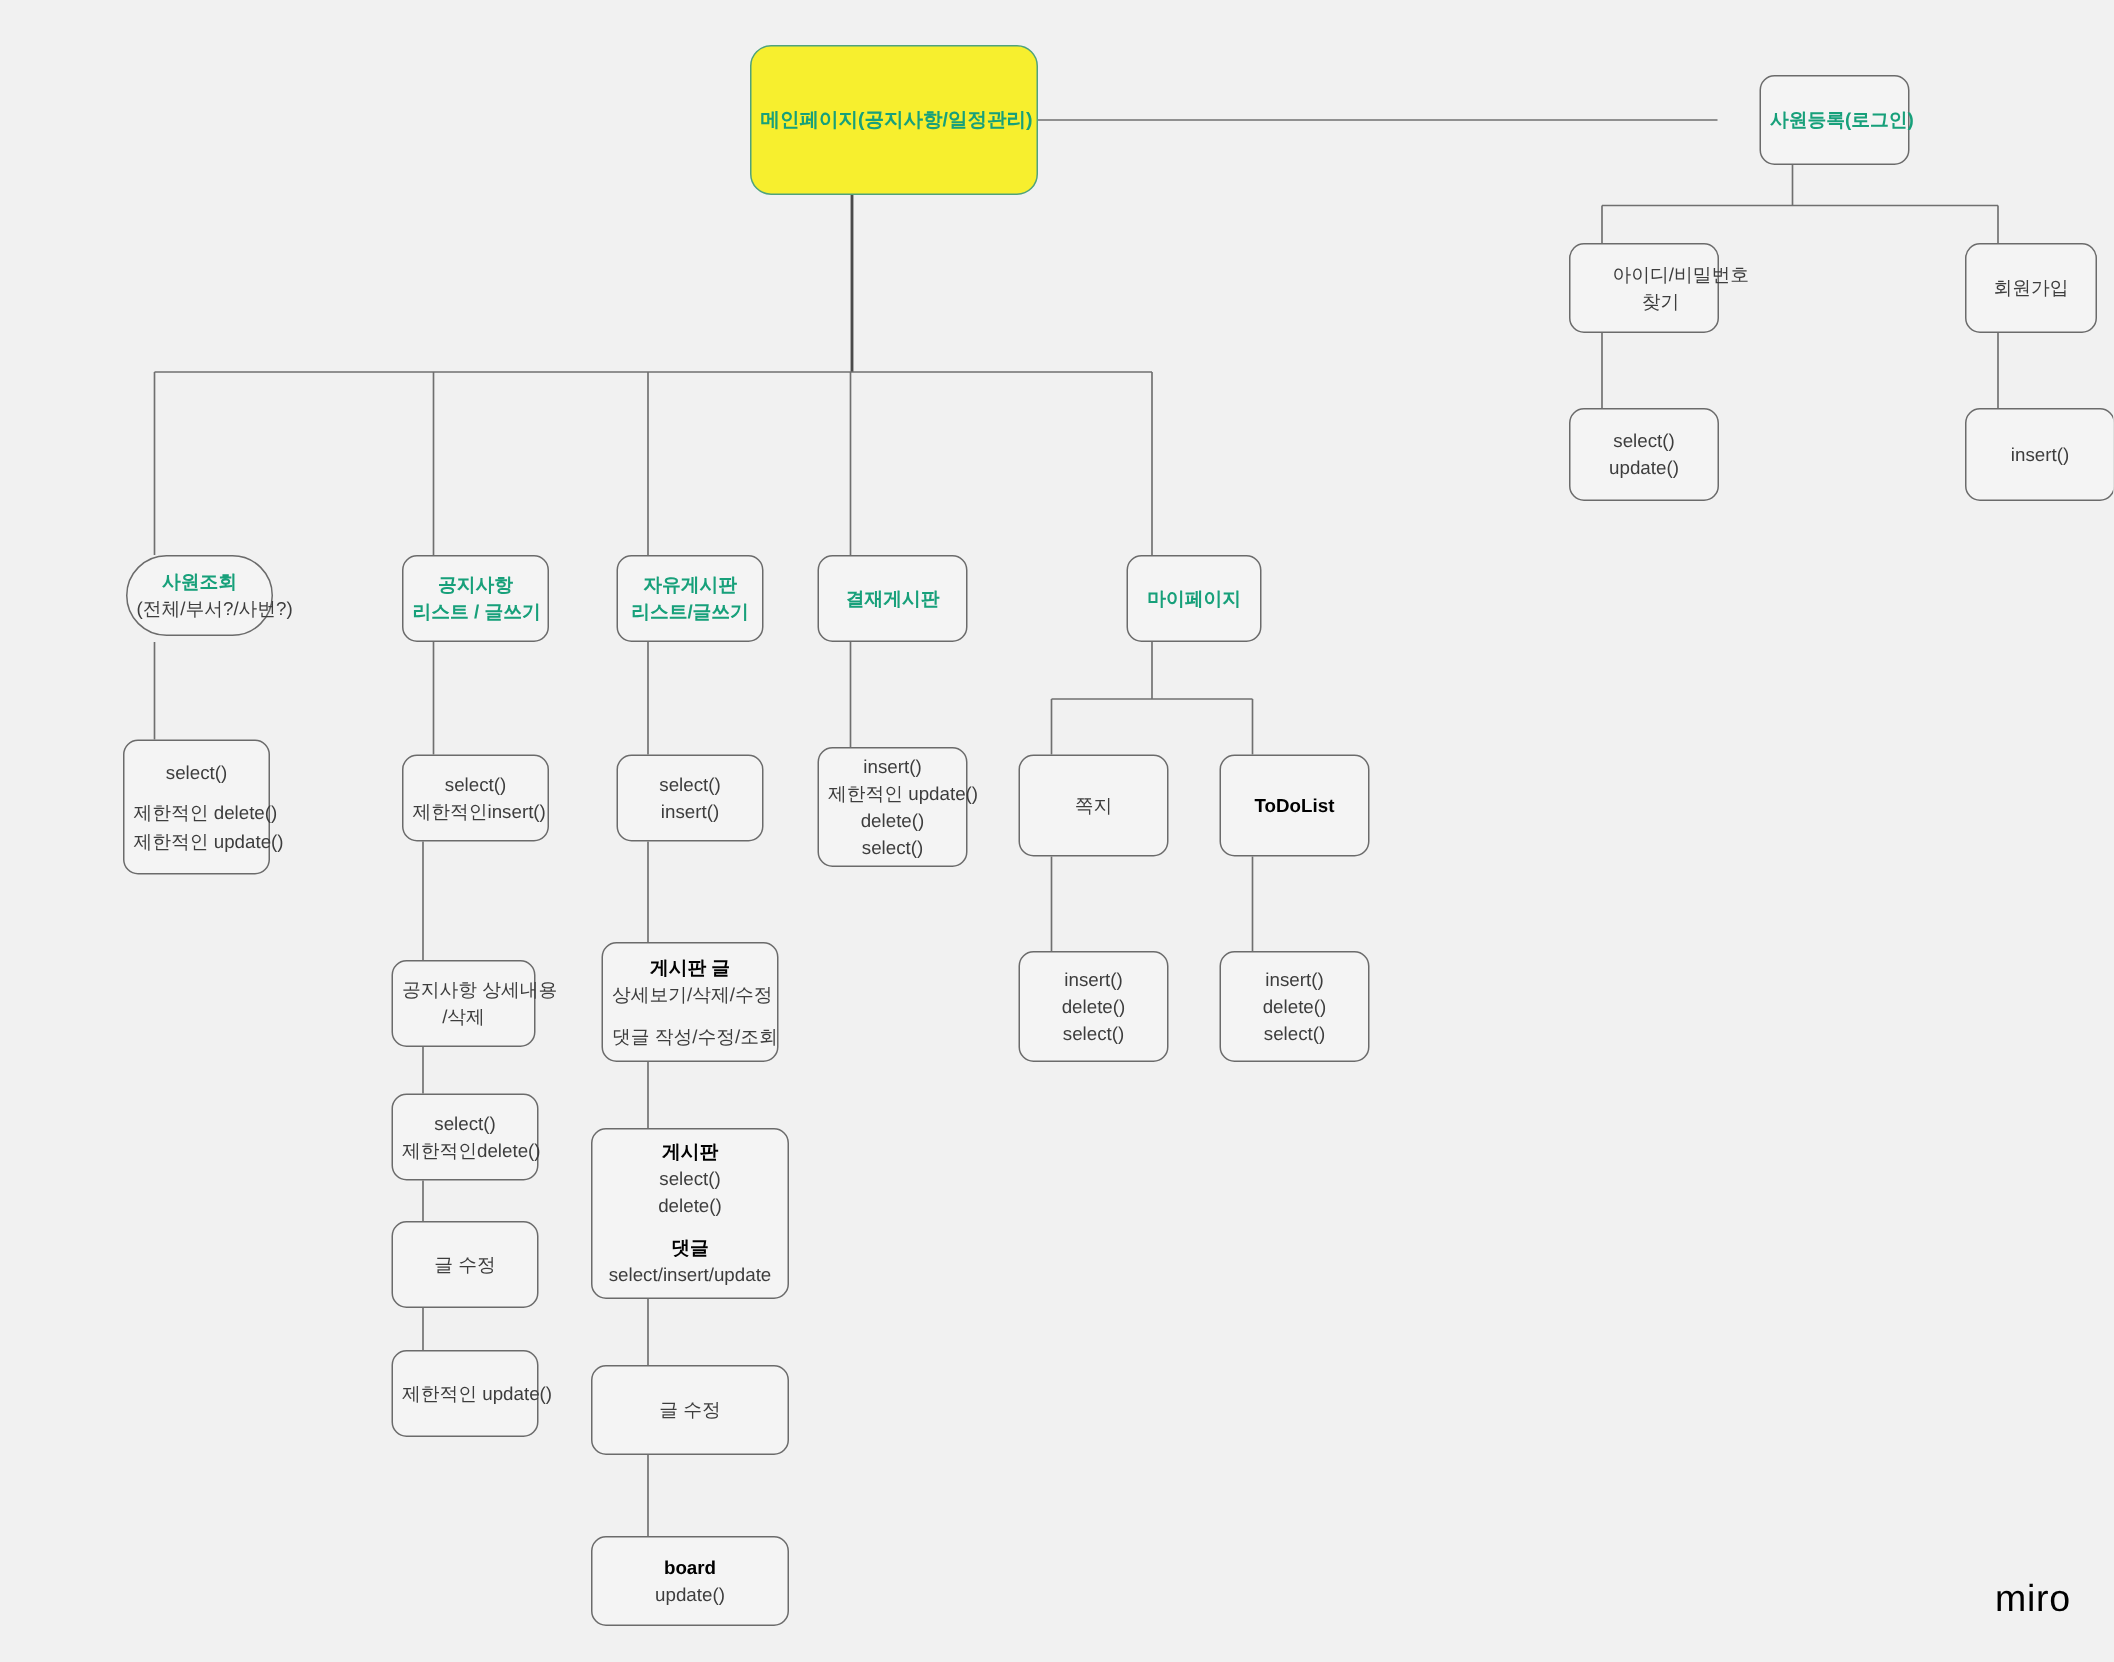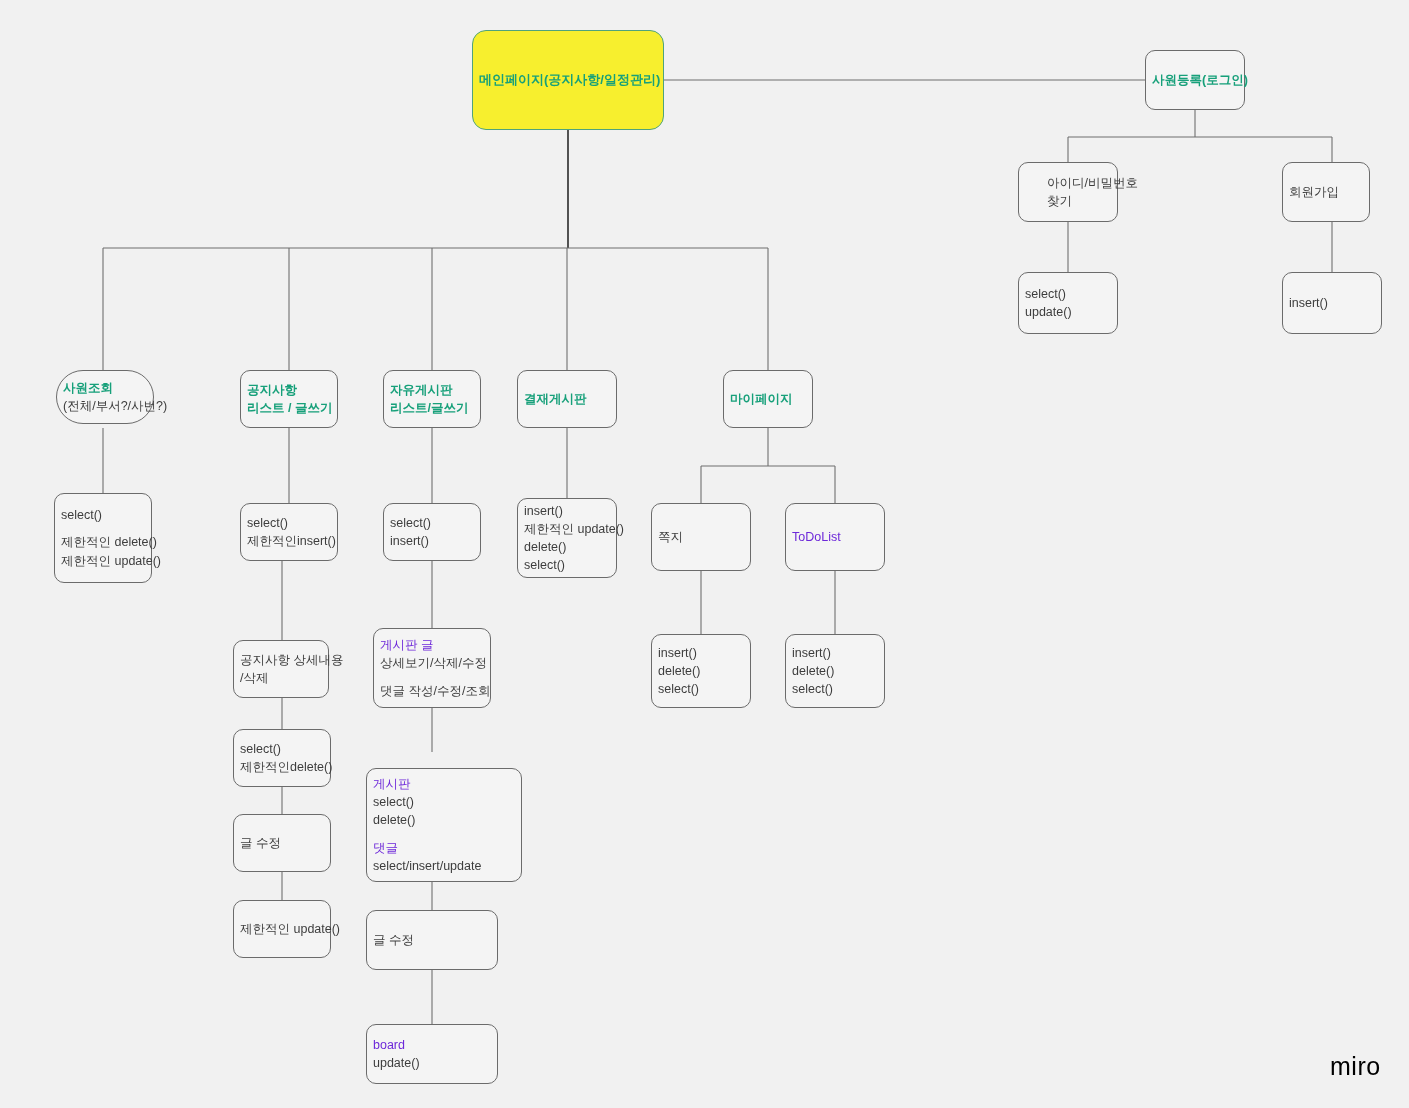--- a/index.html
+++ b/index.html
@@ -24,38 +24,39 @@
   }
   .node {
     position: absolute;
     box-sizing: border-box;
     border: 1.4px solid #6b6b6b;
     border-radius: 10px;
     background: #f4f4f4;
     display: flex;
     align-items: center;
     justify-content: center;
-    text-align: left;
+    text-align: center;
     color: #3d3d3d;
     font-size: 12.5px;
     line-height: 1.45;
     padding: 4px 6px;
     z-index: 2;
+    margin-left: 28px;
   }
   .node .lines { width: 100%; }
   .node .ln { display: block; white-space: pre; }
   .node.root {
     background: #f7ef2e;
     border: 1.6px solid #4fa37c;
     border-radius: 14px;
     font-weight: bold;
     font-size: 13px;
   }
   .ln.accent { color: #17a07a; font-weight: bold; }
-  .ln.bold { font-weight: normal; color: #6d28d9; }
+  .ln.bold { font-weight: bold; color: #000000; }
   .ln.spacer { height: 9px; }
   .watermark {
     position: absolute;
     color: #000000;
     font-size: 25px;
     letter-spacing: 0.5px;
     z-index: 3;
     user-select: none;
   }
 </style>
@@ -223,21 +224,21 @@
           <span class="ln spacer"></span>
           <span class="ln">댓글 작성/수정/조회</span>
         </div>
       </div>
       <div class="node" style="left: 233px; top: 729px; width: 98px; height: 58px;">
         <div class="lines">
           <span class="ln">select()</span>
           <span class="ln">제한적인delete()</span>
         </div>
       </div>
-      <div class="node" style="left: 366px; top: 768px; width: 156px; height: 114px;">
+      <div class="node" style="left: 366px; top: 752px; width: 132px; height: 114px;">
         <div class="lines">
           <span class="ln bold">게시판</span>
           <span class="ln">select()</span>
           <span class="ln">delete()</span>
           <span class="ln spacer"></span>
           <span class="ln bold">댓글</span>
           <span class="ln">select/insert/update</span>
         </div>
       </div>
       <div class="node" style="left: 233px; top: 814px; width: 98px; height: 58px;">

